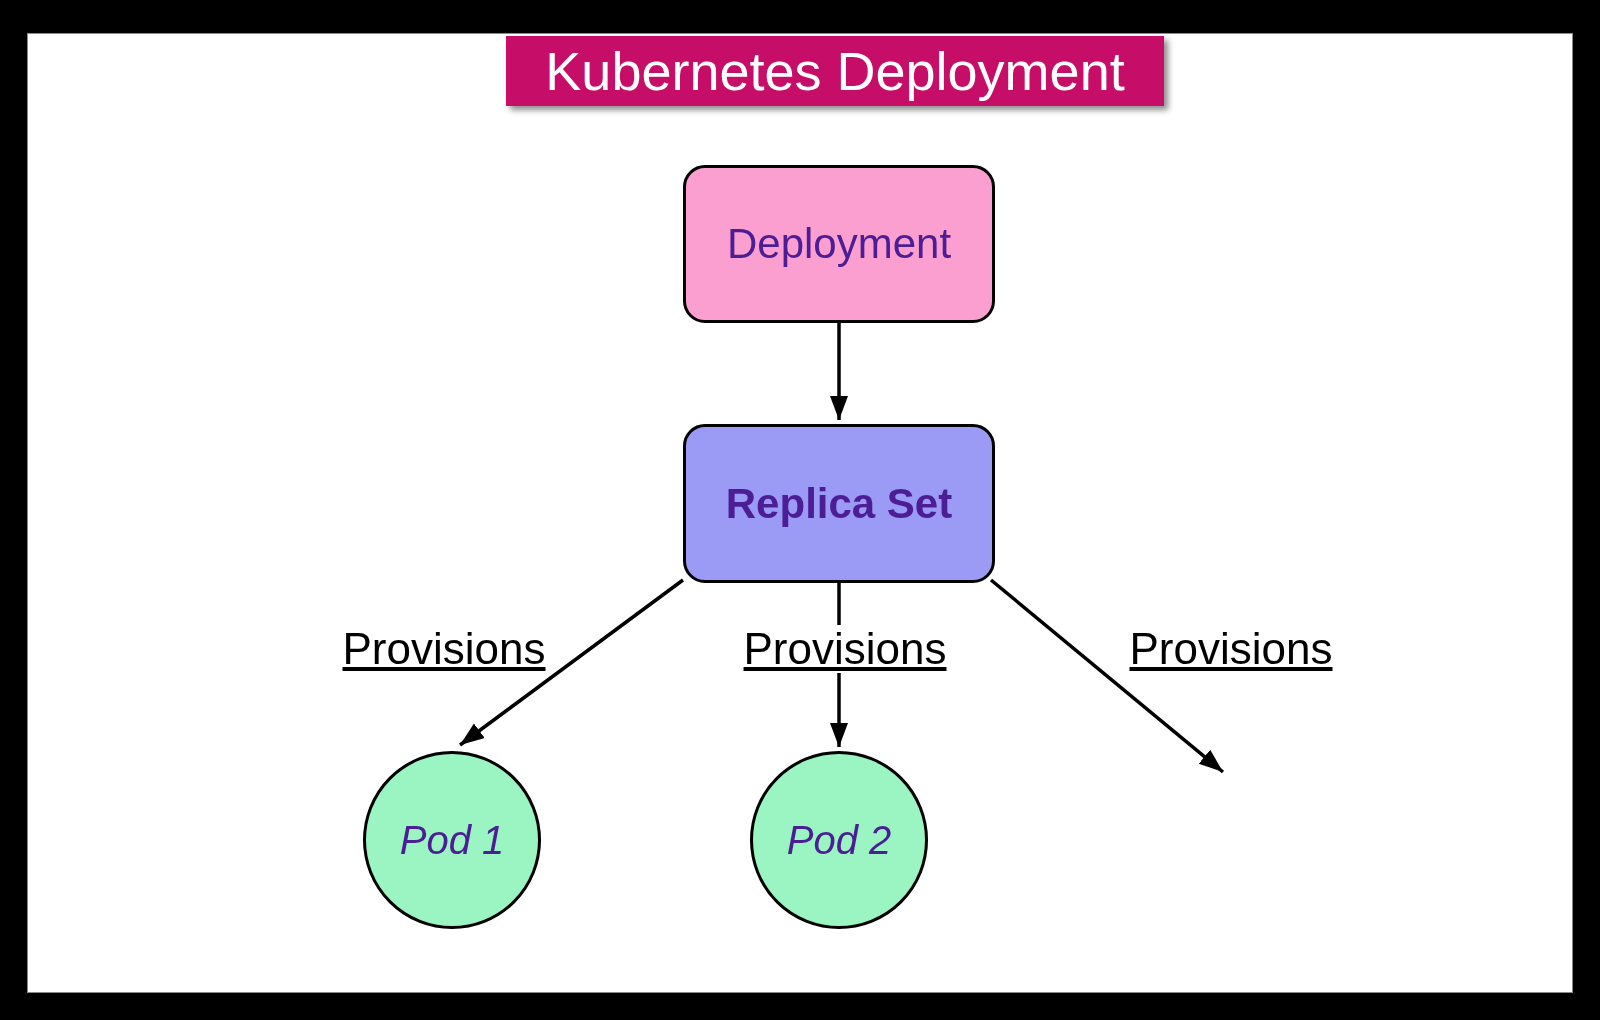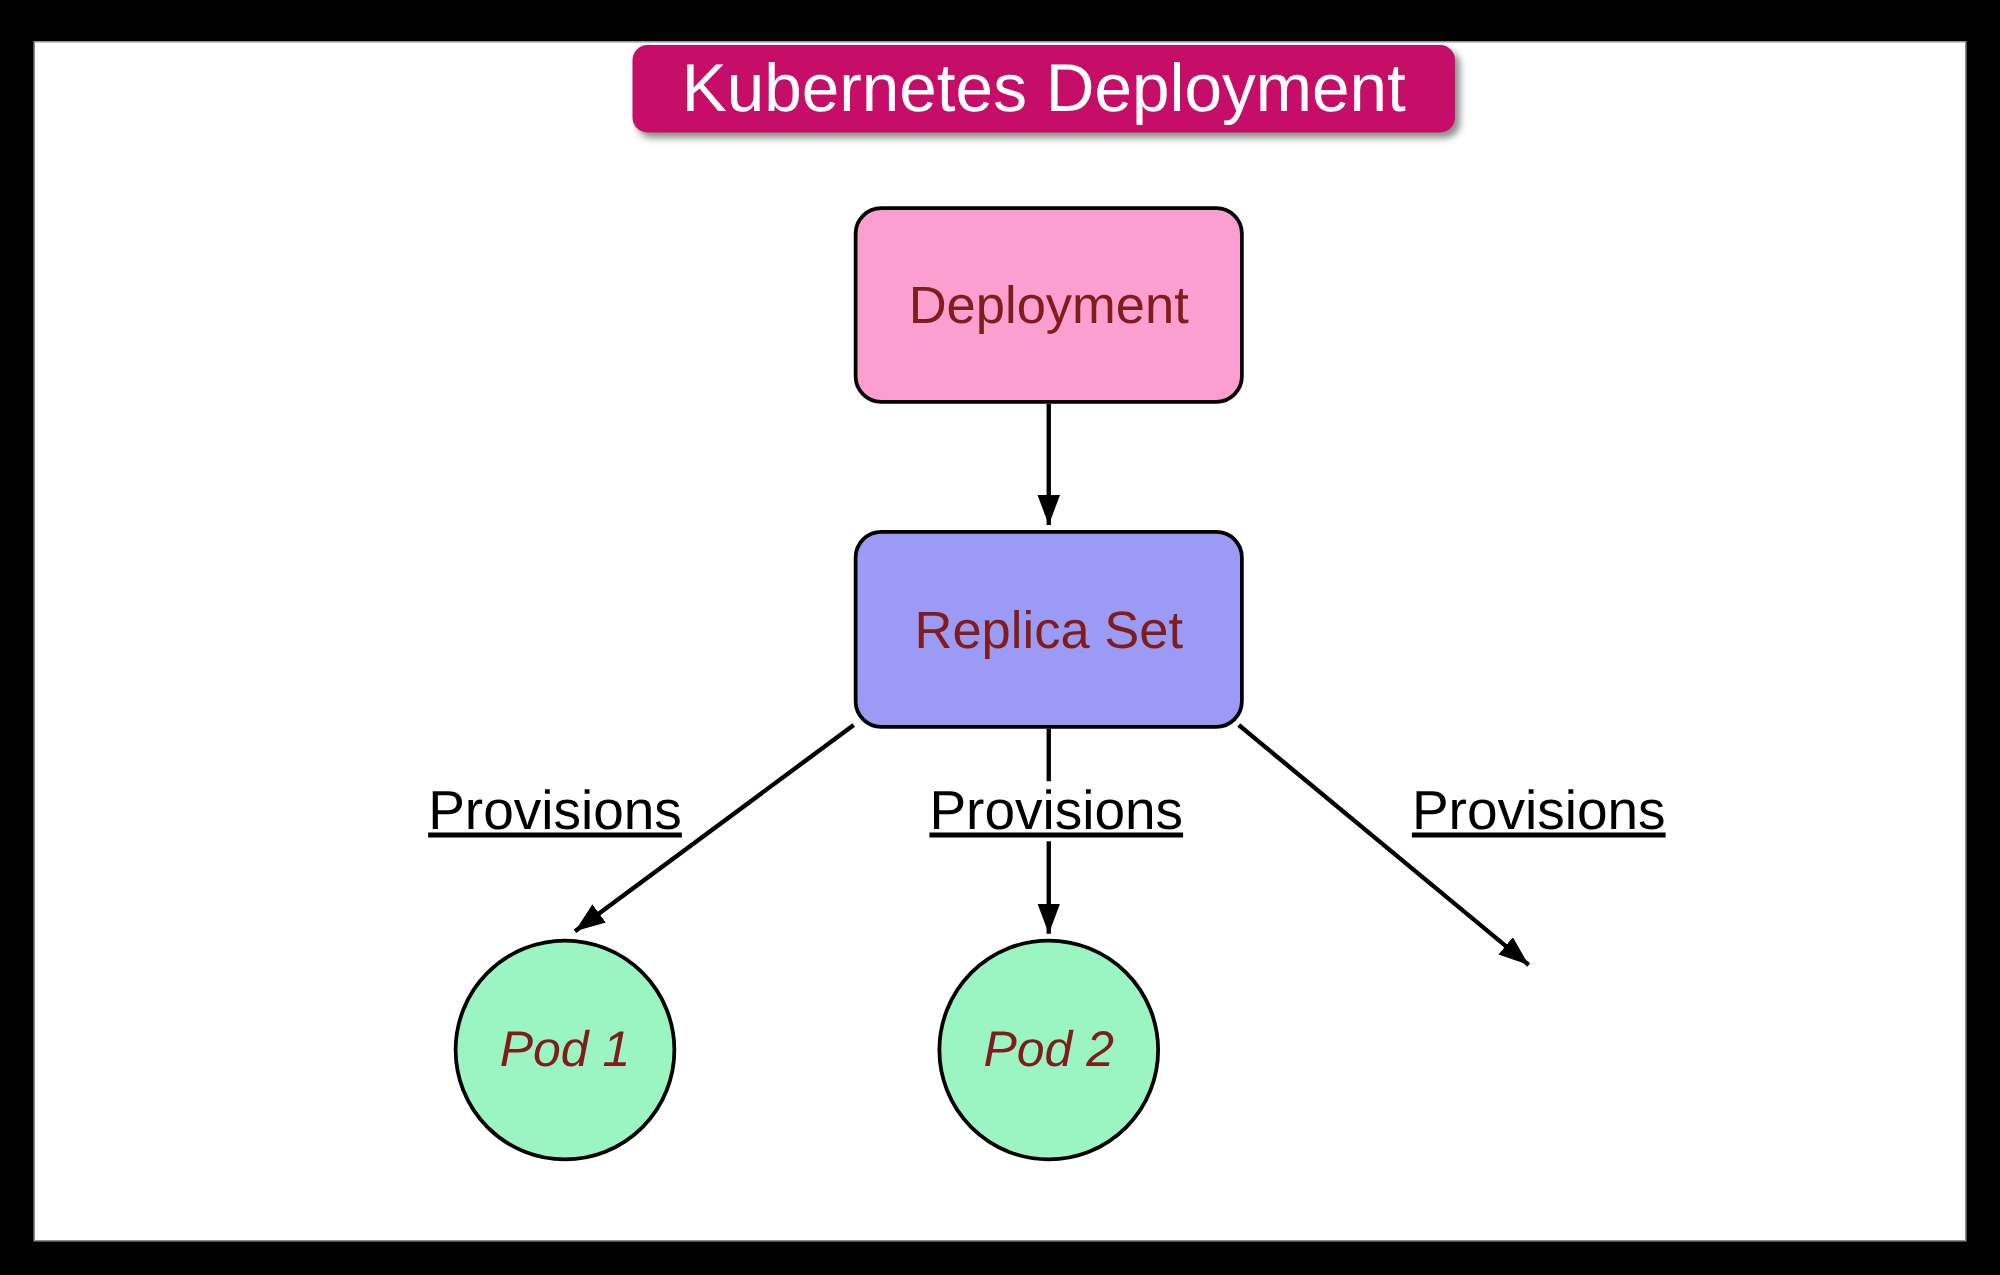--- a/index.html
+++ b/index.html
@@ -7,31 +7,31 @@
     width:1600px;height:1020px;position:relative;overflow:hidden;
     font-family:"Liberation Sans", sans-serif;background:#000;
   }
   .frame{position:absolute;inset:0;background:#000;}
   .canvas{
     position:absolute;left:27px;top:33px;width:1546px;height:960px;
     background:#ffffff;border:1px solid #8a8a8a;box-sizing:border-box;
   }
   .banner{
     position:absolute;left:478px;top:2px;width:658px;height:70px;
-    border-radius:12px;display:flex;align-items:center;justify-content:center;
+    border-radius:0;display:flex;align-items:center;justify-content:center;
     color:#ffffff;font-size:54px;line-height:1;
     box-shadow:4px 4px 6px rgba(0,0,0,0.45);
   }
   .node{
     position:absolute;display:flex;align-items:center;justify-content:center;
-    color:#7f1d1d;border:3px solid #000;box-sizing:border-box;
+    color:#4c1d95;border:3px solid #000;box-sizing:border-box;
   }
   .rectnode{width:312px;height:158px;border-radius:22px;font-size:42px;}
   #node-deployment{left:655px;top:131px;}
-  #node-replica{left:655px;top:390px;height:159px;}
+  #node-replica{left:655px;top:390px;height:159px;font-weight:bold;}
   .circlenode{width:178px;height:178px;border-radius:50%;font-size:40px;font-style:italic;}
   #node-pod1{left:335px;top:717px;}
   #node-pod2{left:722px;top:717px;}
   #node-pod3{left:1174px;top:717px;}
   svg.edges{position:absolute;left:0;top:0;width:1546px;height:960px;pointer-events:none;}
   svg.edges line{stroke:#000;stroke-width:3.5;}
   .edge-label{
     position:absolute;transform:translateX(-50%);top:591px;
     font-size:44px;line-height:48px;color:#000;white-space:nowrap;text-decoration:underline;
   }

